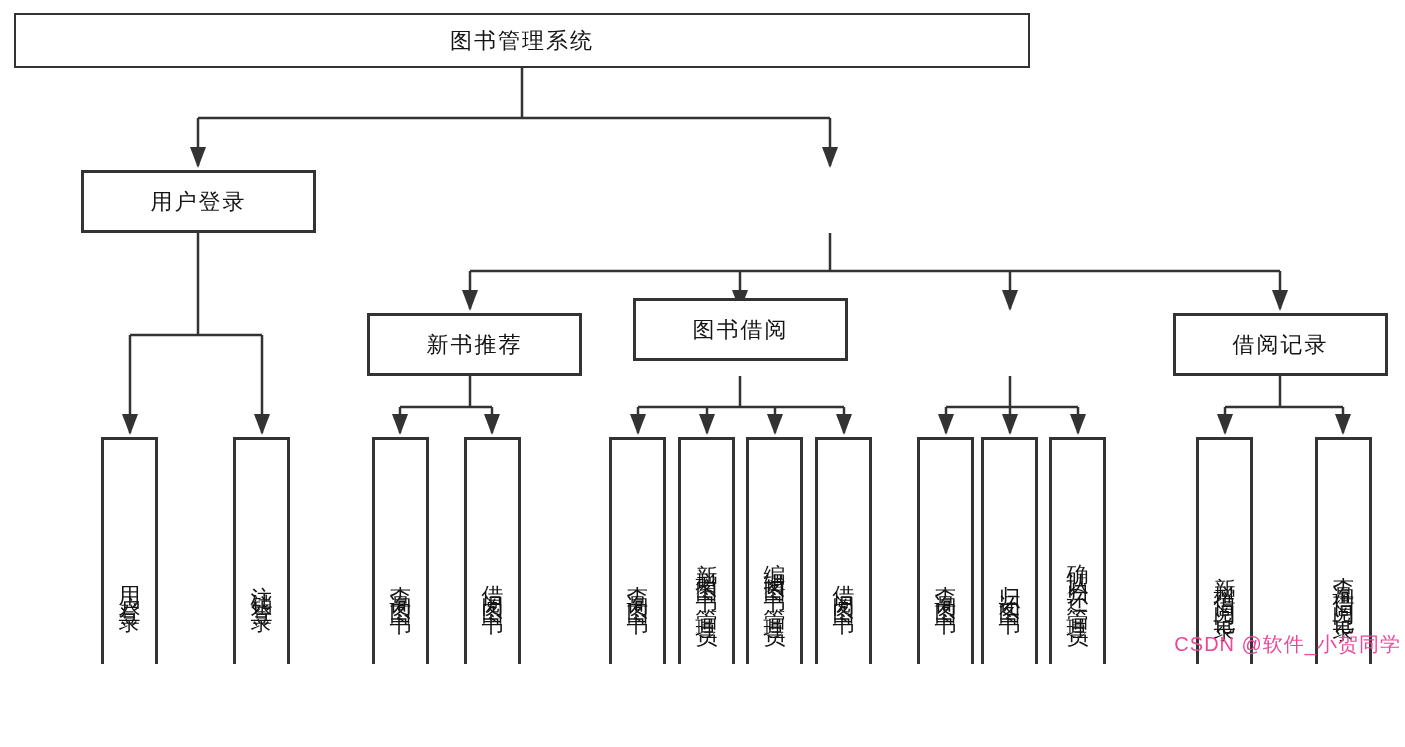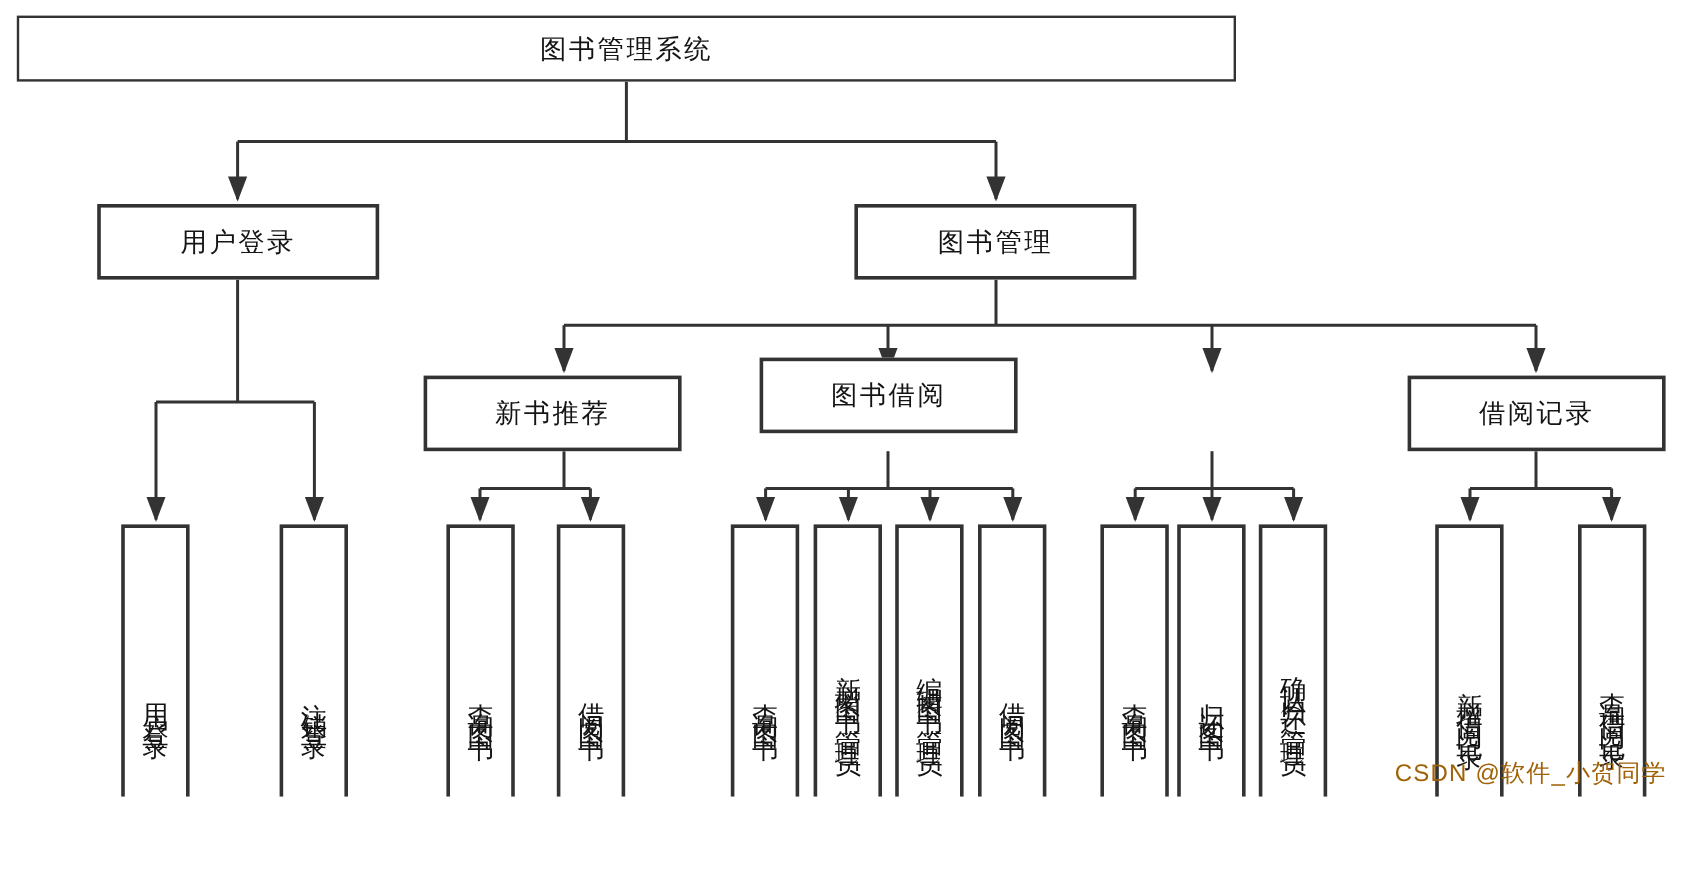--- a/index.html
+++ b/index.html
@@ -29,24 +29,24 @@
   }
   .v-box span {
     writing-mode: vertical-rl;
     text-orientation: mixed;
     font-size: 22px;
     letter-spacing: 9px;
     line-height: 1.1;
   }
   .watermark {
     position: absolute;
-    right: 16px;
+    right: 4px;
     bottom: 6px;
     font-size: 20px;
-    color: #a16207;
+    color: #ec4899;
     letter-spacing: 1px;
     z-index: 5;
   }
 </style>
 </head>
 <body>
 
 <div class="canvas">
 
   <svg class="connectors" width="1405" height="747">
@@ -99,25 +99,22 @@
     </g>
   </svg>
 
   <div class="box h-box" style="left:14px;top:13px;width:1016px;height:55px;border-width:2px">
     <span>图书管理系统</span>
   </div>
 
   <div class="box h-box" style="left:81px;top:170px;width:235px;height:63px">
     <span>用户登录</span>
   </div>
-  <div class="box h-box" style="left:712px;top:170px;width:235px;height:63px">
-    <span>图书管理</span>
-  </div>
 
-  <div class="box h-box" style="left:353px;top:313px;width:215px;height:63px">
+  <div class="box h-box" style="left:367px;top:313px;width:215px;height:63px">
     <span>新书推荐</span>
   </div>
   <div class="box h-box" style="left:633px;top:298px;width:215px;height:63px">
     <span>图书借阅</span>
   </div>
   <div class="box h-box" style="left:1173px;top:313px;width:215px;height:63px">
     <span>借阅记录</span>
   </div>
 
   <div class="box v-box" style="left:101px;top:437px;width:57px;height:298px">

